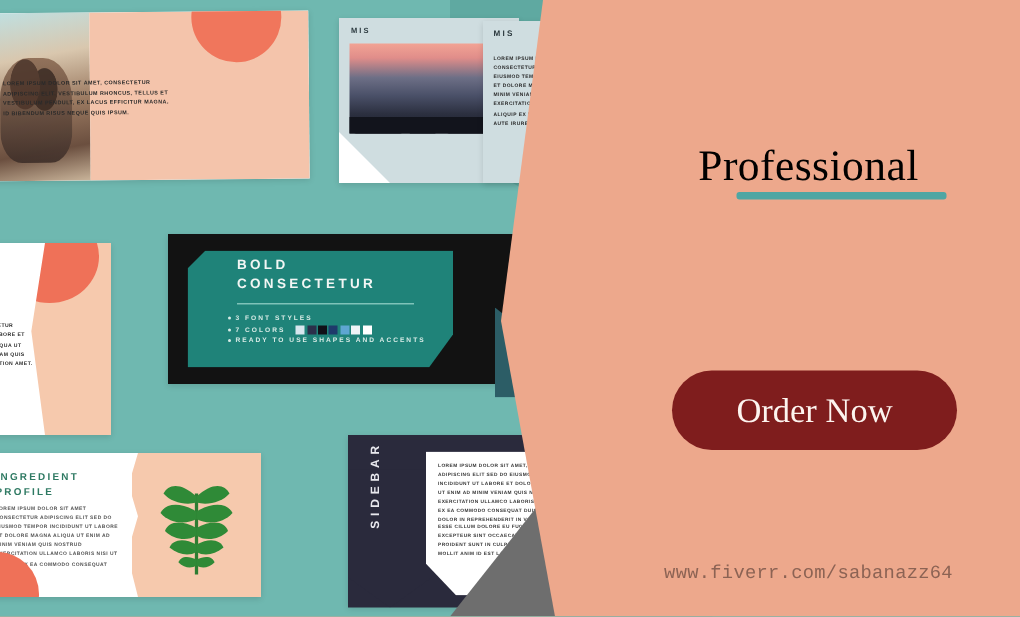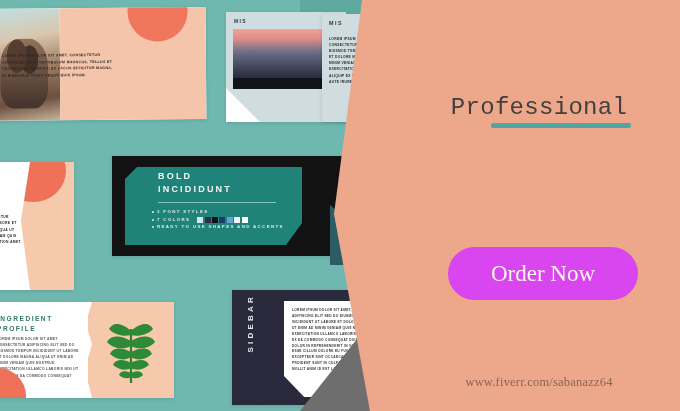--- a/index.html
+++ b/index.html
@@ -29,44 +29,44 @@
   }
   .navy-sliver{
     position:absolute;left:330px;top:205px;width:26px;height:60px;
     background:#2c5d66;
     clip-path:polygon(0 0,100% 35%,100% 100%,0 100%);
   }
 
   
   .promo{position:absolute;left:408px;top:96px;width:262px;text-align:center;}
   .promo .l1{
-    font-family:Liberation Mono, monospace;font-size:24px;color:#404040;
+    font-family:Liberation Serif, serif;font-size:29px;color:#000000;
     letter-spacing:.3px;line-height:1.04;
   }
   .promo .l2{
     font-family:"Liberation Serif",serif;font-size:28px;color:#171717;
     line-height:1.2;margin-top:1px;
   }
   .promo .l3{
     font-family:"Liberation Serif",serif;font-size:39px;color:#101010;
     line-height:1.12;margin-top:3px;letter-spacing:-.2px;
   }
   .rule{
     width:140px;height:5px;background:#4fa6a3;border-radius:2px;
     margin:2px auto 0 auto;position:relative;left:22px;
   }
   .cta{
     position:absolute;left:448px;top:247px;width:190px;height:53px;
-    background:#d946ef;border-radius:27px;border:none;padding:0;
+    background:#7f1d1d;border-radius:27px;border:none;padding:0;
     color:#fdf4ef;font-family:"Liberation Serif",serif;font-size:23px;
     display:flex;align-items:center;justify-content:center;cursor:pointer;
   }
   .url{
     position:absolute;left:408px;top:375px;width:262px;text-align:center;
-    font-family:Liberation Serif, serif;font-size:12.5px;color:#8c6354;
+    font-family:Liberation Mono, monospace;font-size:12.5px;color:#8c6354;
     letter-spacing:.2px;
   }
 
   
   .card{position:absolute;overflow:hidden;background:#fff;
         box-shadow:0 1px 4px rgba(0,0,0,.13);}
 
   
   #slide-photo-lorem{left:-8px;top:8px;width:214px;height:112px;transform:rotate(-.5deg);}
   #slide-photo-lorem .photo{
@@ -224,21 +224,21 @@
     <div class="pch"></div>
     <div class="red"></div>
     <div class="wh"></div>
     <div class="lorem-s">SIT AMET CONSECTETUR ADIPISCING ELIT LABORE ET DOLORE MAGNA ALIQUA UT ENIM AD MINIM VENIAM QUIS NOSTRUD EXERCITATION AMET.</div>
   </div>
 
   <div class="card" id="slide-bold">
     <div class="panel"></div>
     <div class="ttl">
       <div>BOLD</div>
-      <div>INCIDIDUNT</div>
+      <div>CONSECTETUR</div>
     </div>
     <div class="ttl-rule"></div>
     <ul>
       <li>
         <span class="dot"></span>
         <span>3 FONT STYLES</span>
       </li>
       <li>
         <span class="dot"></span>
         <span>7 COLORS</span>

